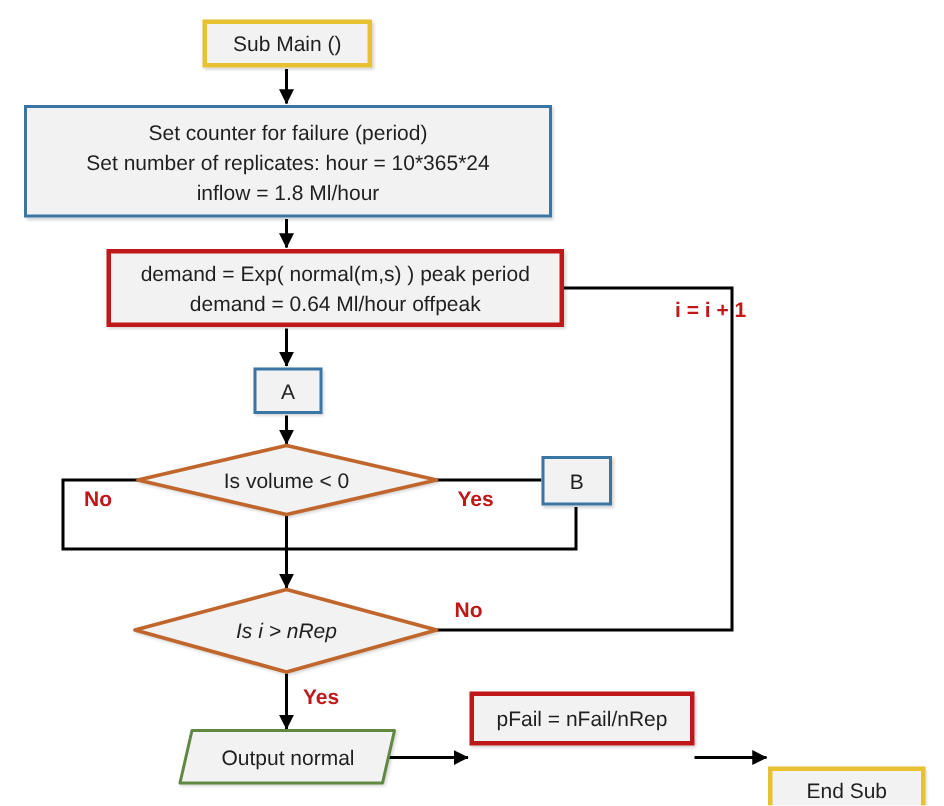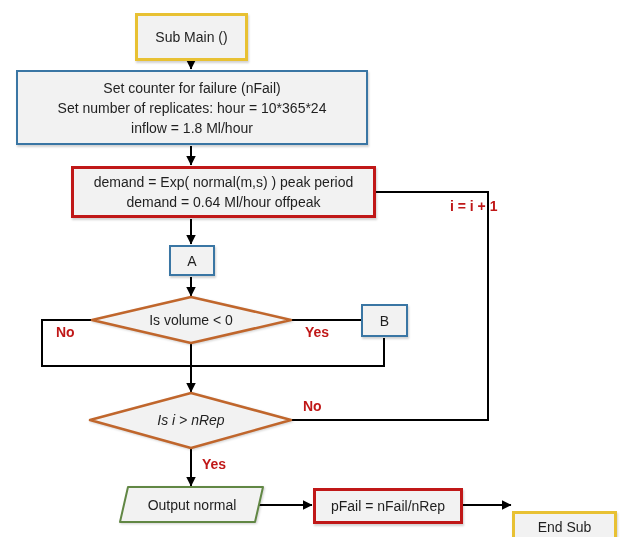--- a/index.html
+++ b/index.html
@@ -109,27 +109,27 @@
     <path class="edge" d="M191,449 L191,486" marker-end="url(#arrowhead)"></path>
     <path class="edge" d="M259,505 L312,505" marker-end="url(#arrowhead)"></path>
     <path class="edge" d="M463,505 L511,505" marker-end="url(#arrowhead)"></path>
 
     <polygon class="shape-decision" points="191,297 291,320 191,343 92,320"></polygon>
     <polygon class="shape-decision" points="191,393 291,420 191,448 90,420"></polygon>
 
     <polygon class="shape-output" points="128,487 263,487 255,522 120,522"></polygon>
   </svg>
 
-  <div class="node node-terminal" style="left:135px; top:13px; width:113px; height:48px;">
+  <div class="node node-terminal" style="left:135px; top:13px; width:113px; height:32px;">
     <span>Sub Main ()</span>
   </div>
 
   <div class="node node-process" style="left:16px; top:70px; width:352px; height:75px;">
     <div class="node-lines">
-      <div>Set counter for failure (nFail)</div>
+      <div>Set counter for failure (period)</div>
       <div>Set number of replicates: hour = 10*365*24</div>
       <div>inflow = 1.8 Ml/hour</div>
     </div>
   </div>
 
   <div class="node node-loop" style="left:38px; top:166px; width:305px; height:52px;margin-left:33px;">
     <div class="node-lines">
       <div>demand = Exp( normal(m,s) ) peak period</div>
       <div>demand = 0.64 Ml/hour offpeak</div>
     </div>
@@ -141,21 +141,21 @@
 
   <div class="node node-process" style="left:361px; top:304px; width:47px; height:33px;">
     <span>B</span>
   </div>
 
   <div class="diamond-label" style="left:111px; top:310px;">Is volume &lt; 0</div>
   <div class="diamond-label" style="left:111px; top:410px;font-style:italic;">Is i &gt; nRep</div>
 
   <div class="diamond-label" style="left:112px; top:495px; width:160px;">Output normal</div>
 
-  <div class="node node-loop" style="left:313px; top:488px; width:150px; height:36px;">
+  <div class="node node-loop" style="left:313px; top:461px; width:150px; height:36px;">
     <span>pFail = nFail/nRep</span>
   </div>
 
   <div class="node node-terminal" style="left:512px; top:511px; width:105px; height:32px;">
     <span>End Sub</span>
   </div>
 
   <div class="edge-label" style="left:56px; top:325px;">No</div>
   <div class="edge-label" style="left:305px; top:325px;">Yes</div>
   <div class="edge-label" style="left:303px; top:399px;">No</div>

